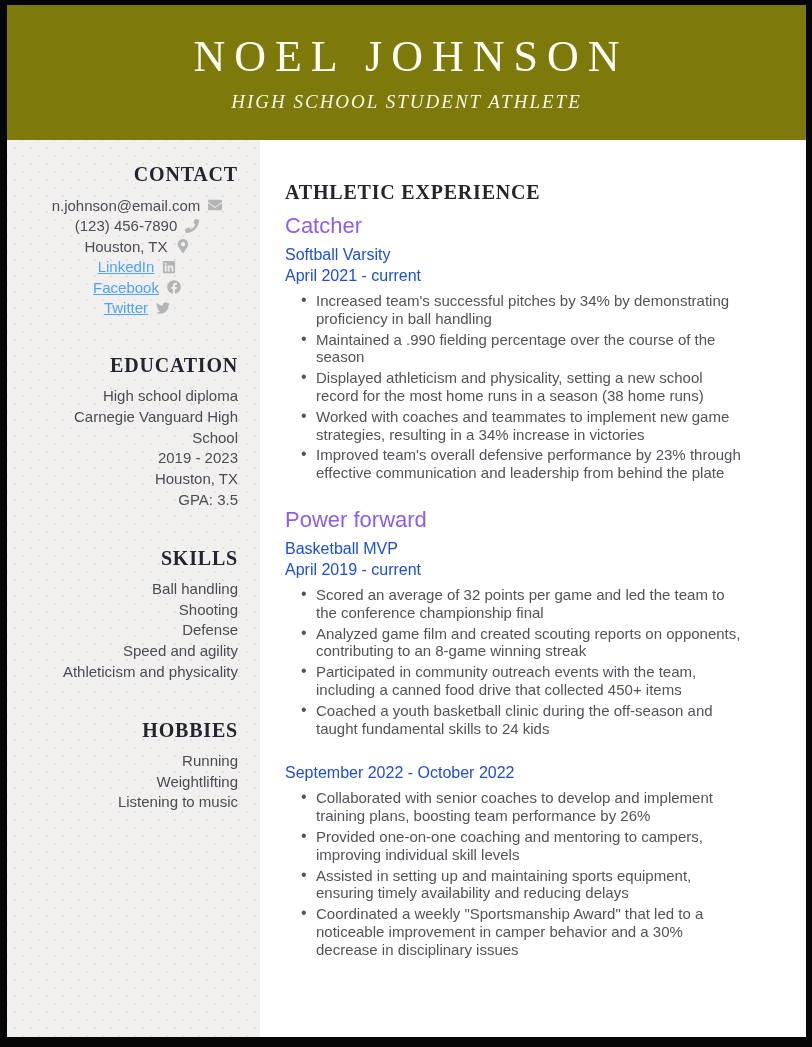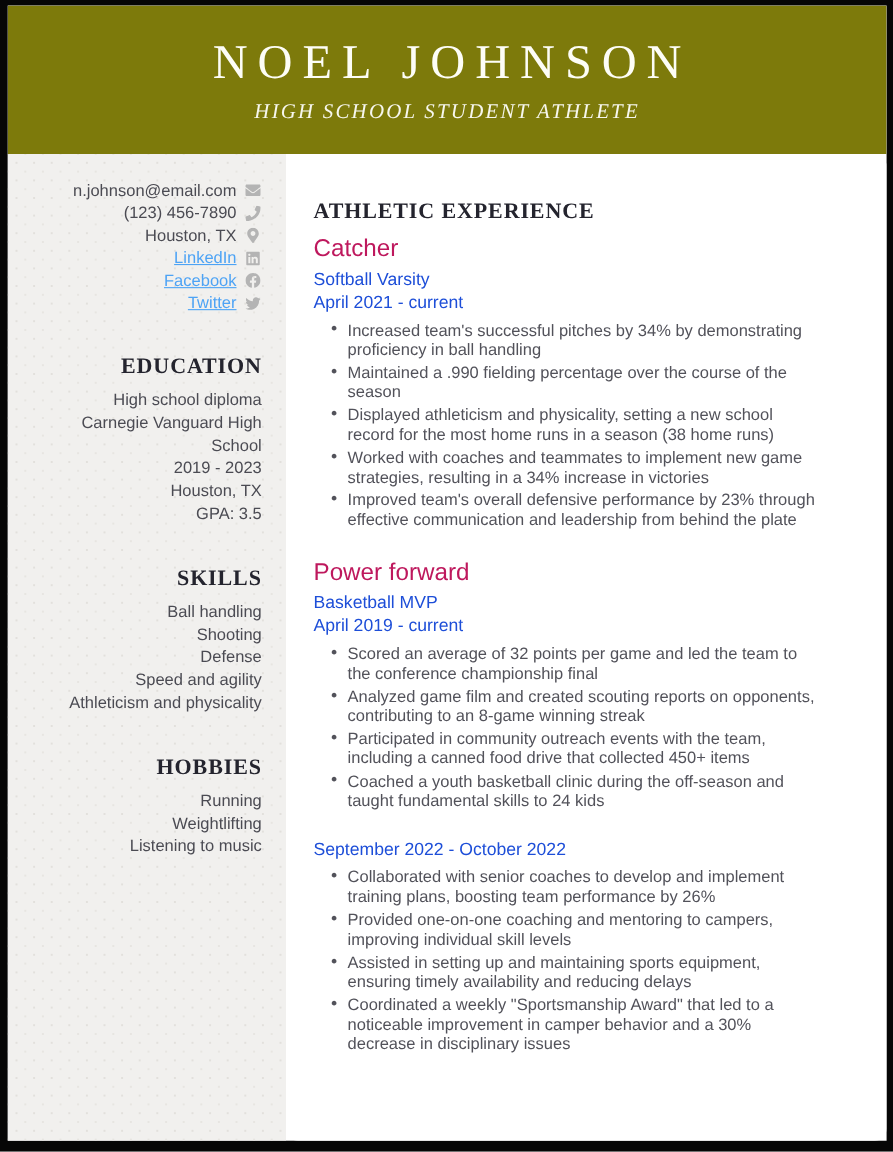--- a/index.html
+++ b/index.html
@@ -52,21 +52,21 @@
   }
   .side-section { margin-top:36px; }
   .side-section:first-child { margin-top:0; }
   h2.section-heading {
     font-family:"Liberation Serif", serif;
     font-size:20px; font-weight:bold; color:#24242e;
     letter-spacing:0.8px; margin-bottom:9px;
   }
   .contact-list { list-style:none; }
   .contact-row {
-    display:flex; justify-content:flex-end; align-items:center;
+    display:flex; justify-content:center; align-items:center;
     gap:7px; height:20.5px; font-size:15px; color:#4b4b53;
   }
   .contact-label { color:#4b4b53; text-decoration:none; }
   a.contact-label { color:#4da3f5; text-decoration:underline; cursor:pointer; }
   .contact-icon { width:16px; height:16px; display:inline-flex; align-items:center; justify-content:center; flex:0 0 16px; }
   .contact-icon svg { width:14px; height:14px; fill:#b4b4b4; }
 
   .side-line { font-size:15px; color:#4b4b53; line-height:20.8px; }
 
   
@@ -75,21 +75,21 @@
     padding:41px 58px 20px 25px;
     border-radius:11px;
   }
   h2.main-heading {
     font-family:"Liberation Serif", serif;
     font-size:20px; font-weight:bold; color:#24242e;
     letter-spacing:0.8px; margin-bottom:9px;
   }
   .entry { margin-bottom:25px; }
   .entry-title {
-    font-size:22px; font-weight:normal; color:#be185d;
+    font-size:22px; font-weight:normal; color:#8b5cf6;
     line-height:26px; margin-bottom:5px;
   }
   .entry-org, .entry-dates { font-size:16px; color:#1d4ed8; line-height:21px; }
   .entry-dates { margin-bottom:6px; }
   .entry-bullets { list-style:none; }
   .entry-bullets li {
     position:relative; padding-left:31px;
     font-size:15px; color:#52525a; line-height:17.8px;
     margin-bottom:3px;
   }
@@ -103,20 +103,21 @@
 
 <div class="page">
   <div class="header">
     <div class="name">NOEL JOHNSON</div>
     <div class="subtitle">HIGH SCHOOL STUDENT ATHLETE</div>
   </div>
 
   <div class="body-row">
     <aside class="sidebar">
       <section class="side-section">
+        <h2 class="section-heading">CONTACT</h2>
         <ul class="contact-list" id="contact-list">
             <li class="contact-row">
               <span class="contact-label">n.johnson@email.com</span>
               <span class="contact-icon">
                 <svg viewBox="0 0 512 512">
                   <path d="M502.3 190.8c3.9-3.1 9.7-.2 9.7 4.7V400c0 26.5-21.5 48-48 48H48c-26.5 0-48-21.5-48-48V195.6c0-5 5.7-7.8 9.7-4.7 22.4 17.4 52.1 39.5 154.1 113.6 21.1 15.4 56.7 47.8 92.2 47.6 35.7.3 72-32.8 92.3-47.6 102-74.1 131.6-96.3 154-113.7zM256 320c23.2.4 56.6-29.2 73.4-41.4 132.7-96.3 142.8-104.7 173.4-128.7 5.8-4.5 9.2-11.5 9.2-18.9v-19c0-26.5-21.5-48-48-48H48C21.5 64 0 85.5 0 112v19c0 7.4 3.4 14.3 9.2 18.9 30.6 23.9 40.7 32.4 173.4 128.7 16.8 12.2 50.2 41.8 73.4 41.4z"></path>
                 </svg>
               </span>
             </li>
             <li class="contact-row">

